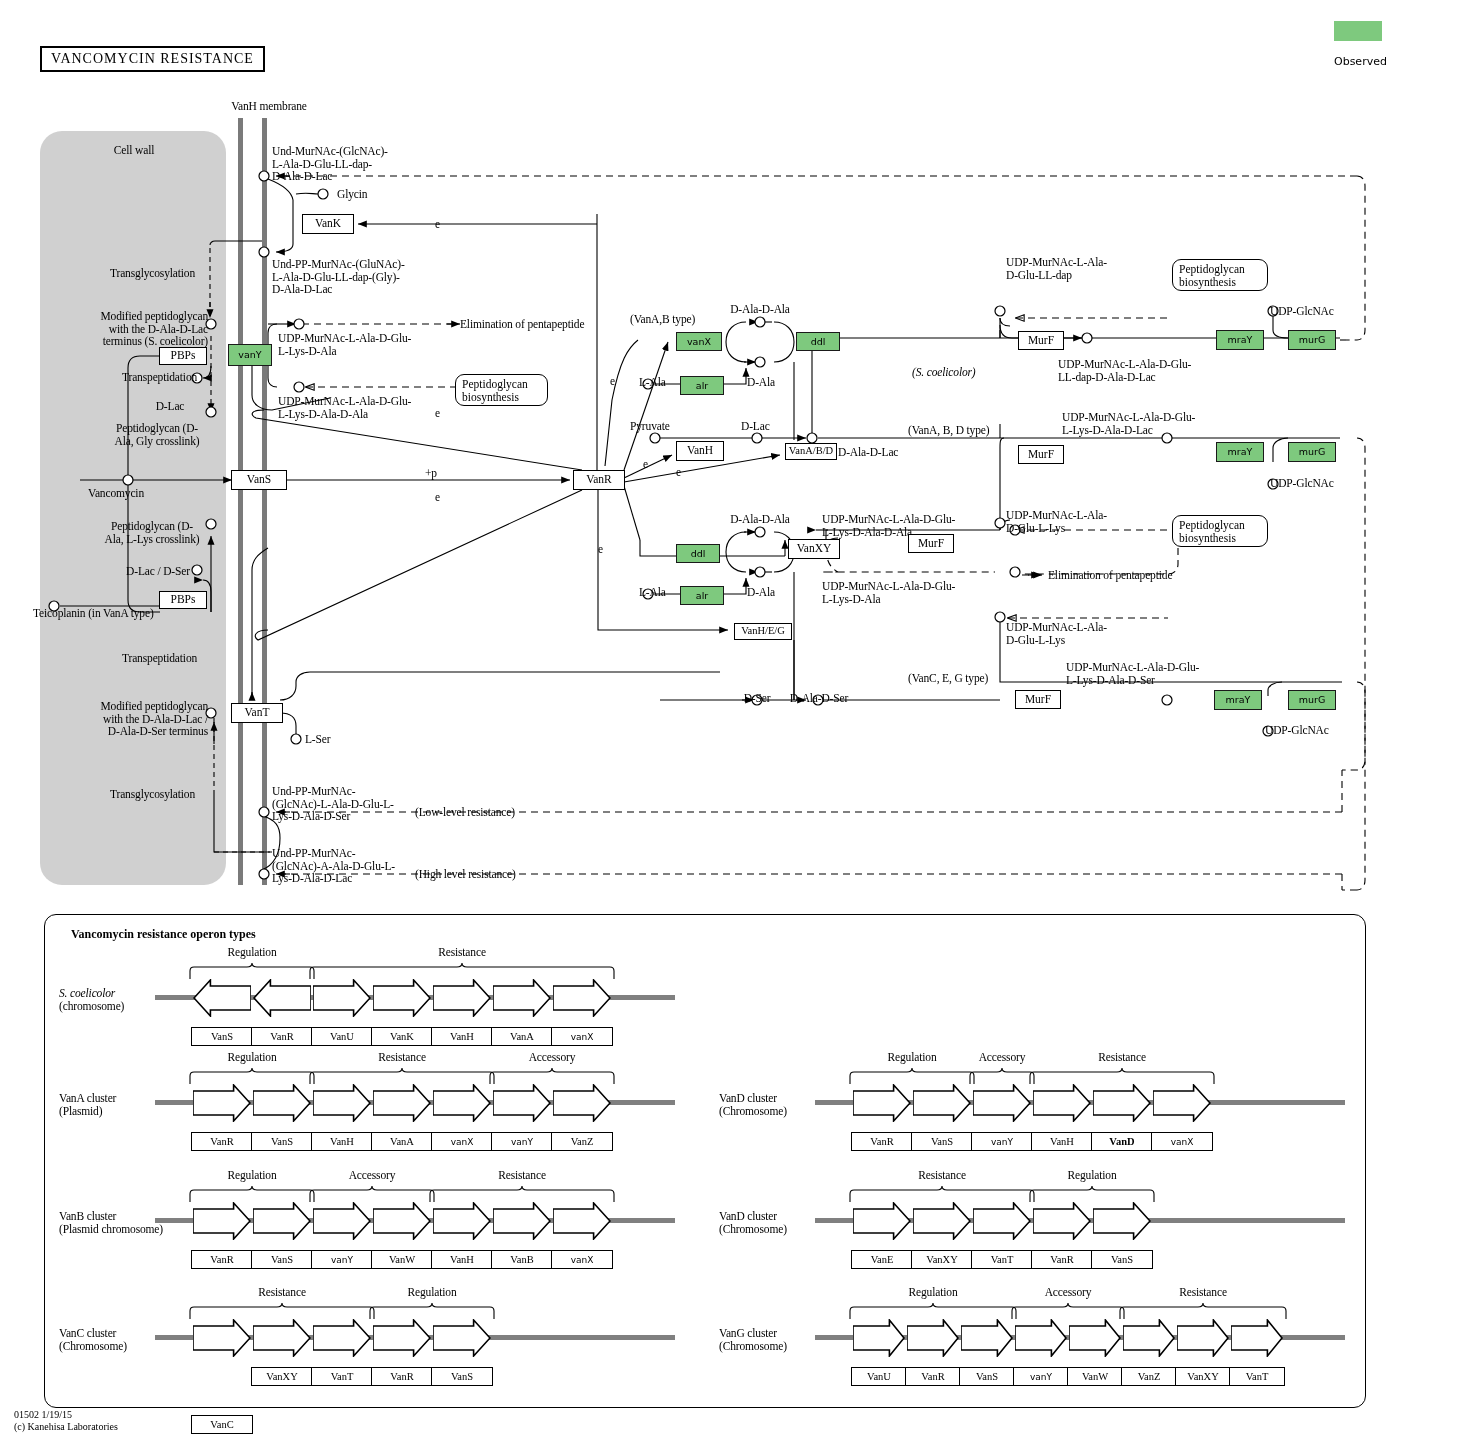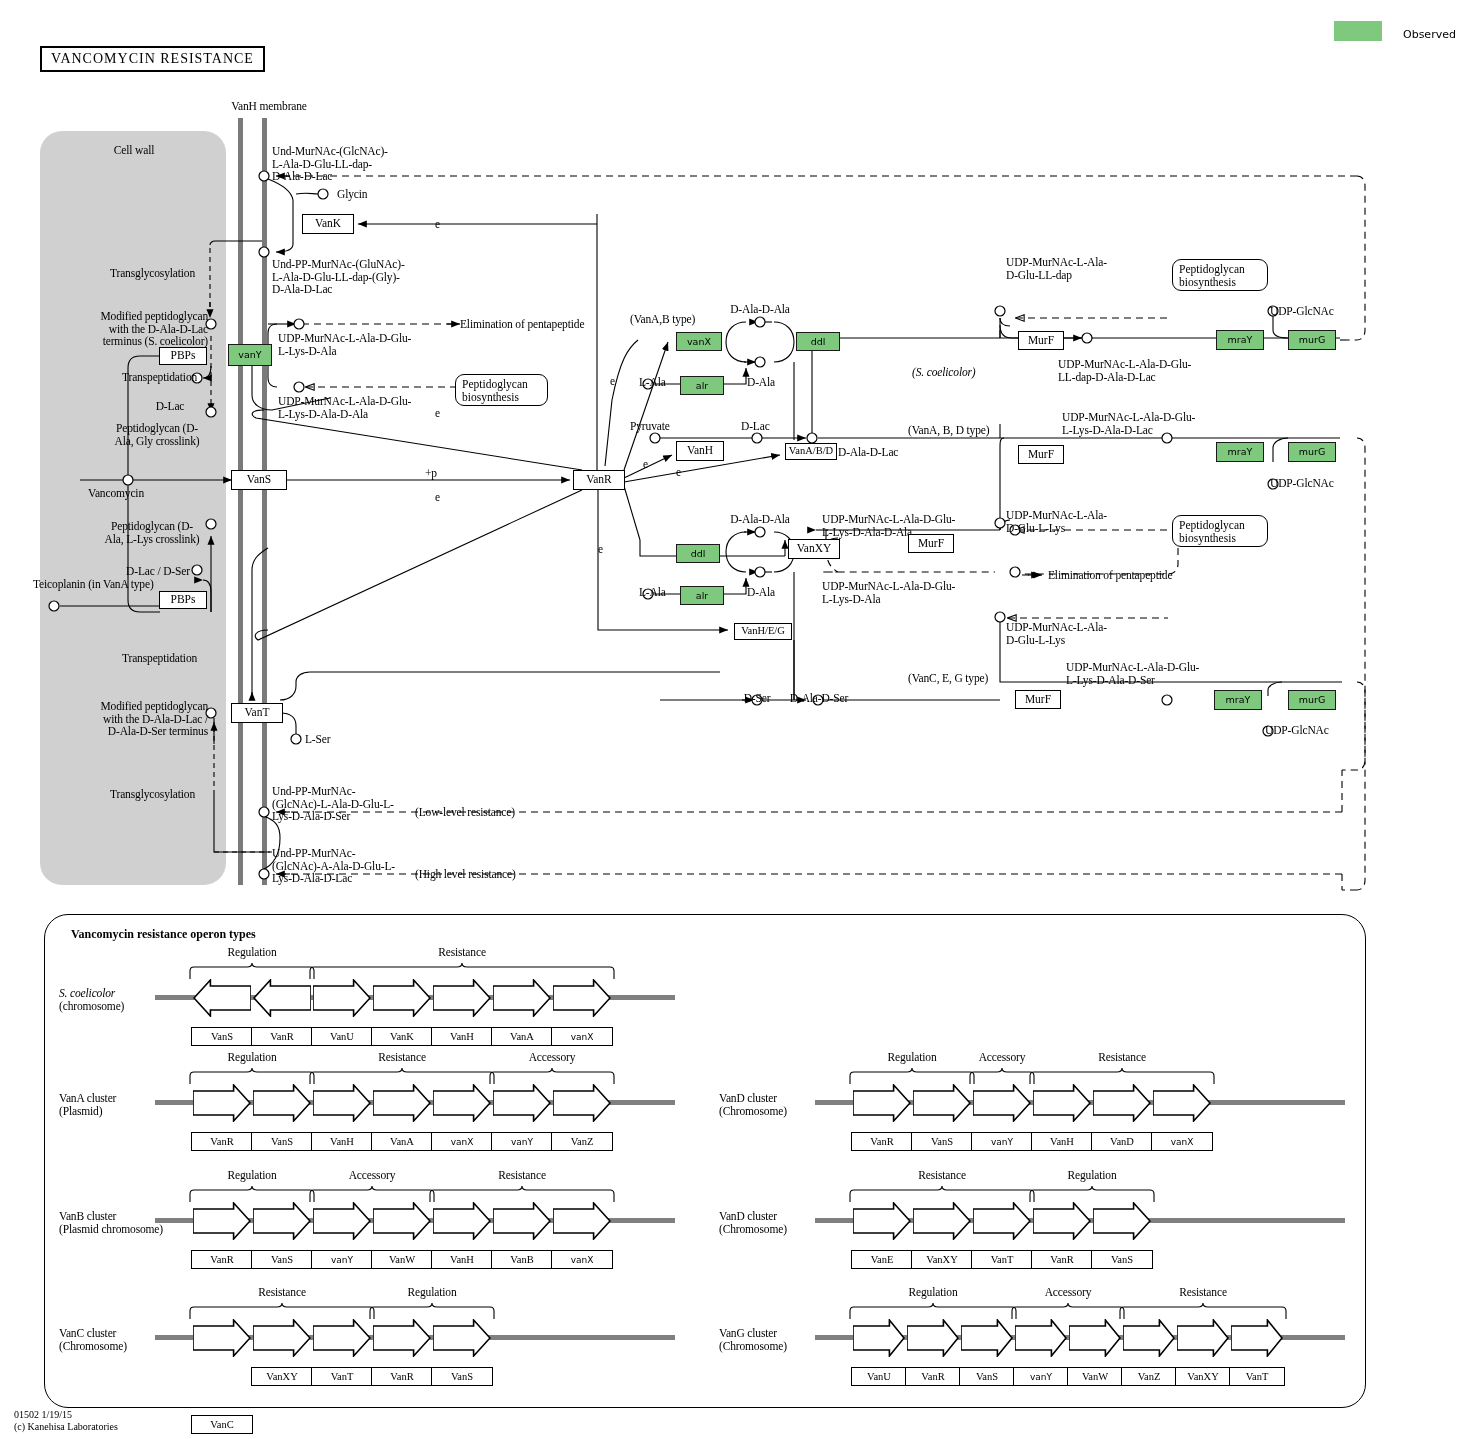--- a/index.html
+++ b/index.html
@@ -21,35 +21,35 @@
          font-size:11.5px;line-height:12.5px;padding:3px 6px;box-sizing:border-box;}
   
   #title{border:2px solid #000;padding:5px 14px;font-size:14px;letter-spacing:1px;}
   
   #cellwall{background:#d0d0d0;border-radius:22px;}
   .membrane{background:#7a7a7a;}
   
   svg.layer{position:absolute;left:0;top:0;width:1474px;height:1439px;
             pointer-events:none;}
   
-  #operon{border:1px solid #000;border-radius:24px;box-sizing:border-box;}
+  #operon{border:1px solid #000;border-radius:12px;box-sizing:border-box;}
   .opTitle{font-weight:bold;font-size:12px;}
   .gname{box-sizing:border-box;border:1px solid #000;background:#fff;
          font-size:10.5px;height:19px;display:flex;align-items:center;
          justify-content:center;white-space:nowrap;font-family:"Liberation Serif",serif;}
   .gname.green{font-family:"DejaVu Sans",sans-serif;font-size:9px;}
   .footer{font-size:10px;line-height:12px;white-space:pre;}
   .legend{font-family:"DejaVu Sans",sans-serif;font-size:11px;}
   .lgswatch{background:#7ec97e;width:48px;height:20px;}
 </style>
 </head>
 <body>
 
 <div class="abs" style="left:1334px;top:21px;">
-  <div style="display:flex;align-items:flex-end;gap:21px;">
+  <div style="display:flex;align-items:flex-start;gap:14px;flex-direction:column;">
     <div class="lgswatch"></div>
     <div class="legend">Observed</div>
   </div>
 </div>
 
 <div class="abs gbox" id="title" style="left:40px;top:46px;width:225px;height:26px;">VANCOMYCIN  RESISTANCE</div>
 
 <div class="abs" id="cellwall" style="left:40px;top:131px;width:186px;height:754px;"></div>
 <div class="abs lbl c" style="left:79px;top:144px;width:110px;">Cell wall</div>
 
@@ -295,21 +295,21 @@
 L-Lys-D-Ala</div>
 
 <div class="abs lbl" style="left:272px;top:785px;">Und-PP-MurNAc-
 (GlcNAc)-L-Ala-D-Glu-L-
 Lys-D-Ala-D-Ser</div>
 <div class="abs lbl" style="left:272px;top:847px;">Und-PP-MurNAc-
 (GlcNAc)-A-Ala-D-Glu-L-
 Lys-D-Ala-D-Lac</div>
 
 <div class="abs lbl" style="left:88px;top:487px;">Vancomycin</div>
-<div class="abs lbl" style="left:33px;top:578px;font-family:Liberation Serif, serif;">Teicoplanin (in VanA type)</div>
+<div class="abs lbl" style="left:33px;top:607px;font-family:Liberation Serif, serif;">Teicoplanin (in VanA type)</div>
 <div class="abs lbl r" style="left:60px;top:310px;width:148px;">Modified peptidoglycan
 with the D-Ala-D-Lac
 terminus (S. coelicolor)</div>
 <div class="abs lbl c" style="left:106px;top:422px;width:102px;">Peptidoglycan (D-
 Ala, Gly crosslink)</div>
 <div class="abs lbl c" style="left:96px;top:520px;width:112px;">Peptidoglycan (D-
 Ala, L-Lys crosslink)</div>
 <div class="abs lbl c" style="left:148px;top:400px;width:44px;">D-Lac</div>
 <div class="abs lbl c" style="left:122px;top:565px;width:72px;">D-Lac / D-Ser</div>
 <div class="abs lbl r" style="left:60px;top:700px;width:148px;">Modified peptidoglycan
@@ -536,21 +536,21 @@
         <path d="M0,7 L40.599999999999994,7 L40.599999999999994,1 L57,19 L40.599999999999994,37 L40.599999999999994,31 L0,31 Z" fill="#fff" stroke="#000" stroke-width="1.6"></path>
       </svg>
       <div class="abs gname green" style="left: 926px; top: 217px; width: 62px;">vanY</div>
       <svg class="abs" viewBox="0 0 58 38" style="left: 988px; top: 169px; width: 58px; height: 38px;">
         <path d="M0,7 L40.599999999999994,7 L40.599999999999994,1 L57,19 L40.599999999999994,37 L40.599999999999994,31 L0,31 Z" fill="#fff" stroke="#000" stroke-width="1.6"></path>
       </svg>
       <div class="abs gname" style="left: 986px; top: 217px; width: 62px;">VanH</div>
       <svg class="abs" viewBox="0 0 58 38" style="left: 1048px; top: 169px; width: 58px; height: 38px;">
         <path d="M0,7 L40.599999999999994,7 L40.599999999999994,1 L57,19 L40.599999999999994,37 L40.599999999999994,31 L0,31 Z" fill="#fff" stroke="#000" stroke-width="1.6"></path>
       </svg>
-      <div class="abs gname" style="left: 1046px; top: 217px; width: 62px;">VanD</div>
+      <div class="abs gname" style="left: 1046px; top: 217px; width: 62px; font-weight: bold;">VanD</div>
       <svg class="abs" viewBox="0 0 58 38" style="left: 1108px; top: 169px; width: 58px; height: 38px;">
         <path d="M0,7 L40.599999999999994,7 L40.599999999999994,1 L57,19 L40.599999999999994,37 L40.599999999999994,31 L0,31 Z" fill="#fff" stroke="#000" stroke-width="1.6"></path>
       </svg>
       <div class="abs gname green" style="left: 1106px; top: 217px; width: 62px;">vanX</div>
       <svg class="abs" viewBox="0 0 126 16" style="left: 804px; top: 153px; width: 126px; height: 16px;">
         <path d="M1,16 L1,8 Q1,4 5,4 L58,4 Q63,4 63,0 Q63,4 68,4 L121,4 Q125,4 125,8 L125,16" fill="none" stroke="#000" stroke-width="1.1"></path>
       </svg>
       <div class="abs lbl c" style="left: 804px; top: 136px; width: 126px;">Regulation</div>
       <svg class="abs" viewBox="0 0 66 16" style="left: 924px; top: 153px; width: 66px; height: 16px;">
         <path d="M1,16 L1,8 Q1,4 5,4 L28,4 Q33,4 33,0 Q33,4 38,4 L61,4 Q65,4 65,8 L65,16" fill="none" stroke="#000" stroke-width="1.1"></path>

